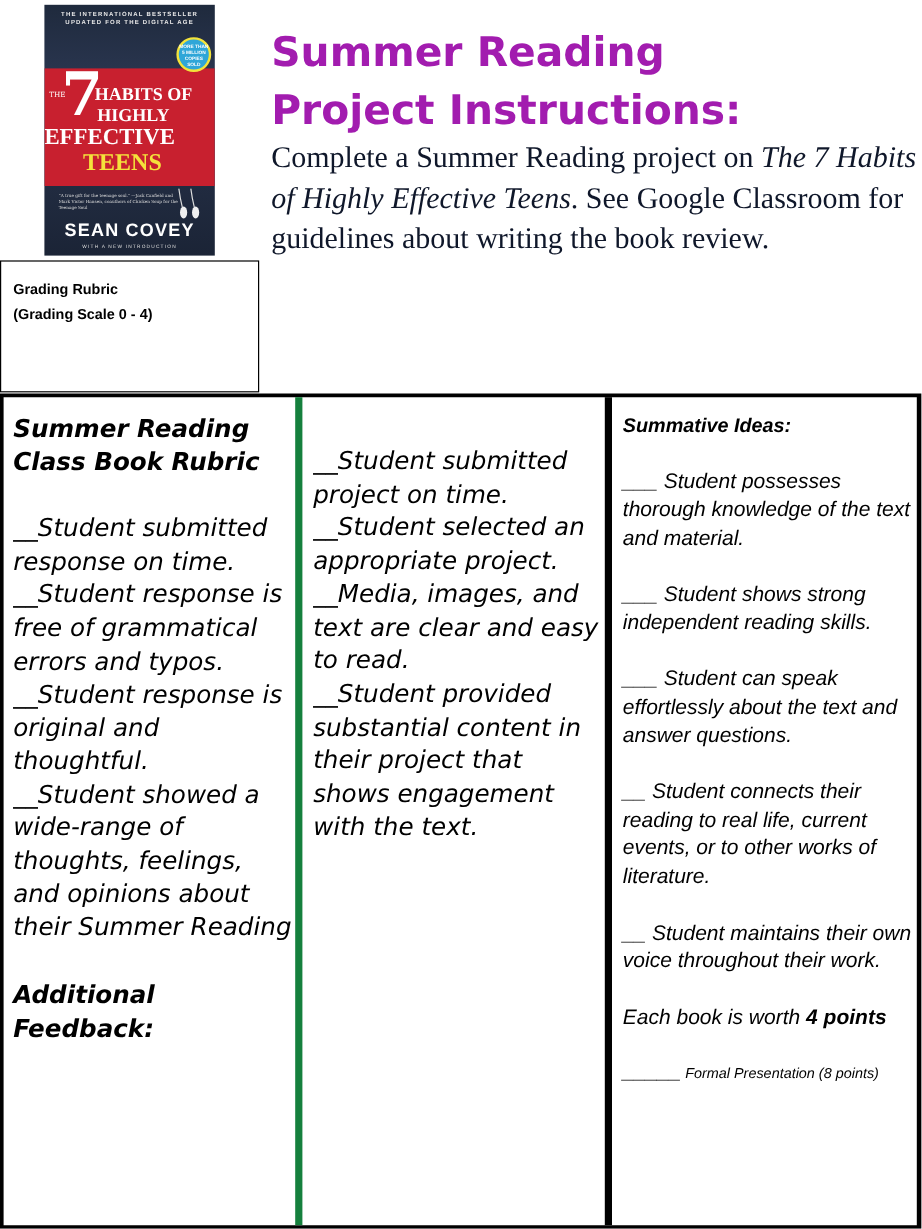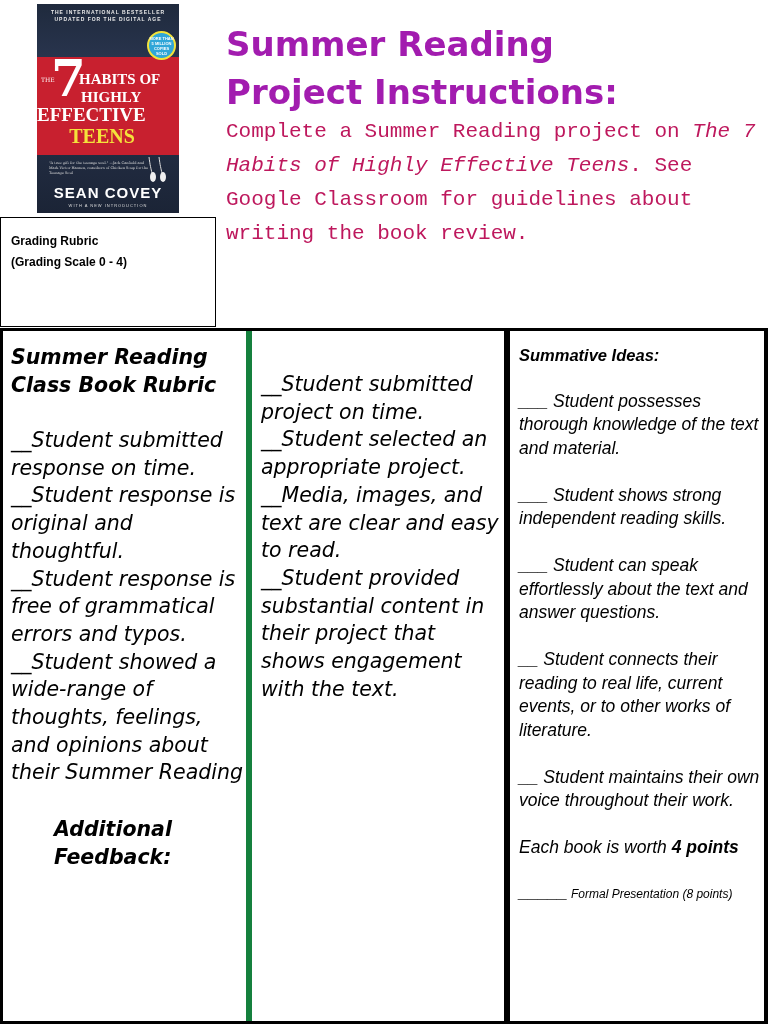--- a/index.html
+++ b/index.html
@@ -70,21 +70,21 @@
       font-family: "Liberation Sans", sans-serif; font-weight: bold; font-size: 12px; line-height: 21px;
     }
 
     .title {
       position: absolute; left: 226px; top: 20px; width: 540px;
       color: #a21caf; font-family: "DejaVu Sans", sans-serif; font-weight: bold;
       font-size: 34px; line-height: 48px;
     }
     .intro {
       position: absolute; left: 226px; top: 115px; width: 540px;
-      color: #be185d; font-family: Liberation Mono, monospace; font-size: 21px; line-height: 34px;
+      color: #0f172a; font-family: Liberation Serif, serif; font-size: 25px; line-height: 34px;
     }
     .intro em { font-style: italic; }
 
     .rubric-table {
       position: absolute; left: 0; top: 328px; width: 768px; height: 696px;
       border-top: 3px solid #000; border-left: 3px solid #000; border-right: 4px solid #000; border-bottom: 3px solid #000;
       display: flex;
     }
     .col { position: relative; height: 100%; }
     .col1 { width: 249px; border-right: 6px solid #15803d; padding: 12px 0 0 8px; }
@@ -93,21 +93,21 @@
 
     .col1 .hdr, .col2 .hdr {
       font-family: "DejaVu Sans", sans-serif; font-weight: bold; font-size: 20.5px; line-height: 28px;
     }
     .col1 .hdr { font-style: italic; }
     .col1 .body, .col2 .body {
       font-family: "DejaVu Sans", sans-serif; font-style: italic; font-size: 20.5px; line-height: 27.7px;
     }
     .spacer { height: 28px; }
     .col1 .feedback {
-      font-family: "DejaVu Sans", sans-serif; font-weight: bold; font-style: italic; font-size: 20.5px; line-height: 28px; margin-left: 43px;
+      font-family: "DejaVu Sans", sans-serif; font-weight: bold; font-style: italic; font-size: 20.5px; line-height: 28px;
     }
 
     .col3 .hdr {
       font-family: "Liberation Sans", sans-serif; font-weight: bold; font-style: italic; font-size: 16.5px; line-height: 22px;
     }
     .col3 .item {
       font-family: "Liberation Sans", sans-serif; font-style: italic; font-size: 17.5px; line-height: 23.5px;
       margin-top: 23.5px;
     }
     .col3 .worth { margin-top: 23.5px; font-family: "Liberation Sans", sans-serif; font-style: italic; font-size: 17.5px; line-height: 23.5px; }
@@ -155,22 +155,22 @@
   <div>Project Instructions:</div>
 </div>
 
 <div class="intro"><span>Complete a Summer Reading project on </span><em>The 7 Habits of Highly Effective Teens</em><span>. See Google Classroom for guidelines about writing the book review.</span></div>
 
 <div class="rubric-table">
   <div class="col col1">
     <div class="hdr">Summer Reading Class Book Rubric</div>
     <div class="spacer"></div>
     <div class="body">__Student submitted response on time.</div>
+    <div class="body">__Student response is free of grammatical errors and typos.</div>
     <div class="body">__Student response is original and thoughtful.</div>
-    <div class="body">__Student response is free of grammatical errors and typos.</div>
     <div class="body">__Student showed a wide-range of thoughts, feelings, and opinions about their Summer Reading</div>
     <div class="spacer"></div>
     <div class="feedback">Additional Feedback:</div>
   </div>
 
   <div class="col col2">
     <div class="spacer"></div>
     <div class="body">__Student submitted project on time.</div>
     <div class="body">__Student selected an appropriate project.</div>
     <div class="body">__Media, images, and text are clear and easy to read.</div>

